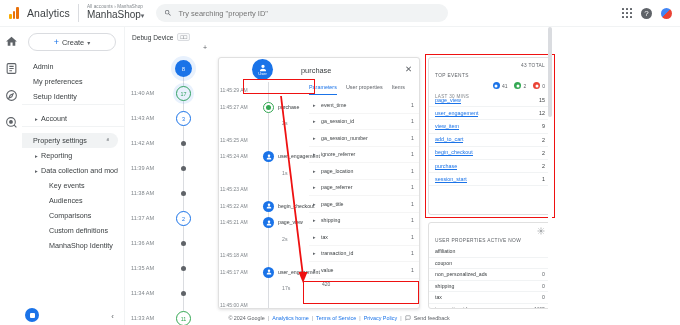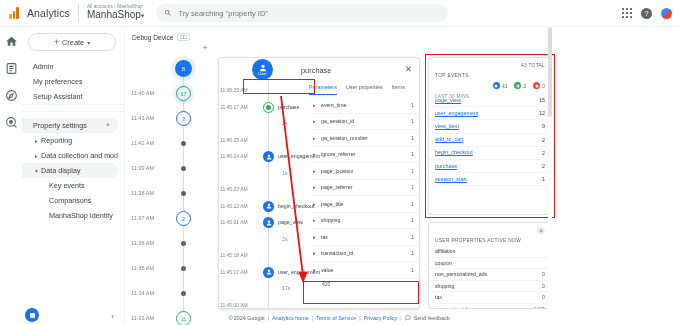--- a/index.html
+++ b/index.html
@@ -341,45 +341,51 @@
       <span class="cv">▾</span>
     </div>
     <div id="sidebar-rows">
         <div class="sbrow ind1">
           <span>Admin</span>
         </div>
         <div class="sbrow ind1">
           <span>My preferences</span>
         </div>
         <div class="sbrow ind1">
-          <span>Setup Assistant</span>
+          <span>Setup Identity</span>
         </div>
         <div class="sbgroup"></div>
+        <div class="sbrow ind2">
+          <span class="tw i2">▸</span>
+          <span>Account</span>
+        </div>
         <div class="sbgroup"></div>
         <div class="sbrow ind1 gray">
           <span>Property settings</span>
           <span class="chev">ⱏ</span>
         </div>
         <div class="sbrow ind2">
           <span class="tw i2">▸</span>
           <span>Reporting</span>
         </div>
         <div class="sbrow ind2">
           <span class="tw i2">▸</span>
           <span>Data collection and modifica...</span>
         </div>
-        <div class="sbrow ind2 gray">
-          <span class="tw i2">▾</span>
-          <span>Data display</span>
-        </div>
         <div class="sbrow ind3">
           <span>Key events</span>
         </div>
         <div class="sbrow ind3">
+          <span>Audiences</span>
+        </div>
+        <div class="sbrow ind3">
           <span>Comparisons</span>
+        </div>
+        <div class="sbrow ind3">
+          <span>Custom definitions</span>
         </div>
         <div class="sbrow ind3">
           <span>ManhaShop Identity</span>
         </div>
       </div>
     <span class="collapse">‹</span>
     <span class="helpbubble"></span>
   </div>
 
   <div class="timeline">

